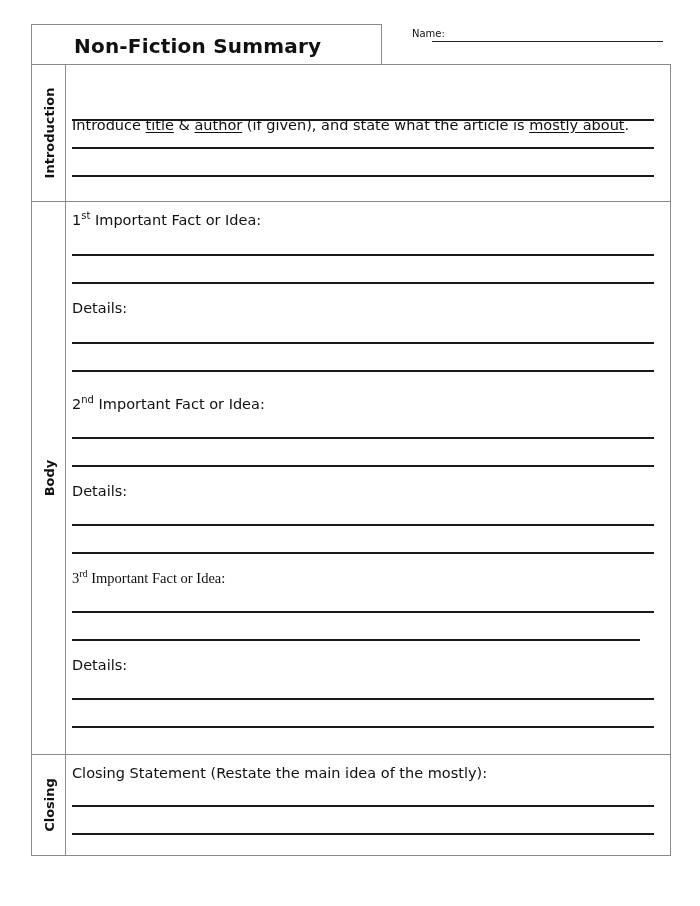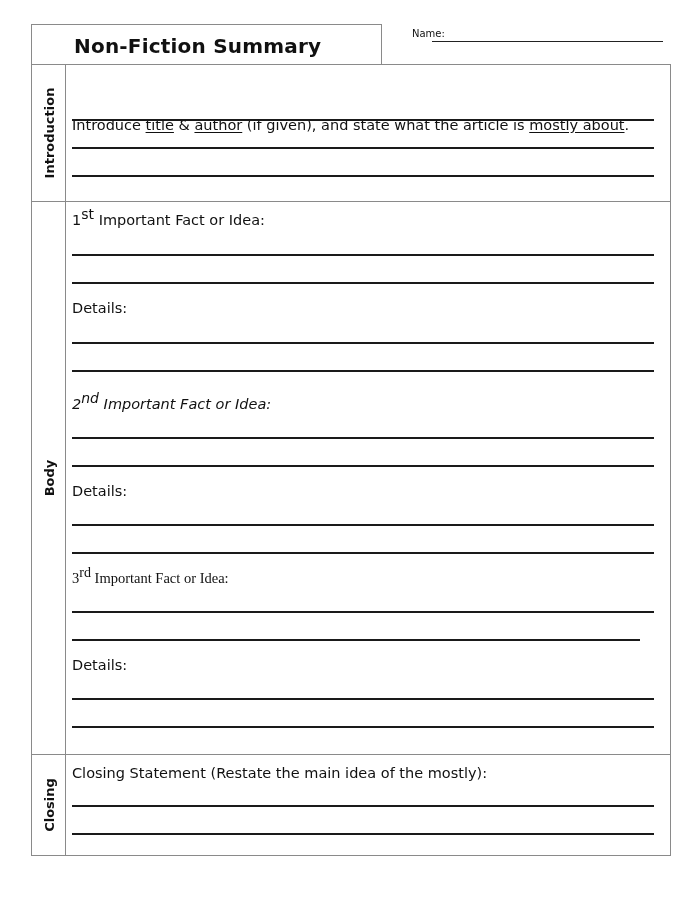--- a/index.html
+++ b/index.html
@@ -16,21 +16,21 @@
             border: 1px solid #8a8a8a; box-sizing: border-box; }
     .section { position: absolute; left: 0; width: 638px; box-sizing: border-box; }
     .section + .section { border-top: 1px solid #8a8a8a; }
     .side { position: absolute; left: 0; top: 0; bottom: 0; width: 34px;
             border-right: 1px solid #8a8a8a; box-sizing: border-box; }
     .side-label { position: absolute; left: 50%; top: 50%; transform: translate(-50%,-50%) rotate(-90deg);
                   font-size: 13px; font-weight: bold; white-space: nowrap; }
     .content { position: absolute; left: 34px; right: 0; top: 0; bottom: 0; }
     .prompt { position: absolute; left: 6px; font-size: 14.5px; white-space: nowrap; }
     .prompt u { text-underline-offset: 2px; }
-    .prompt sup { font-size: 14px; vertical-align: 6px; line-height: 0; margin-top: 12px; }
+    .prompt sup { font-size: 10px; vertical-align: 6px; line-height: 0; margin-top: 12px; }
     .wline { position: absolute; left: 6px; width: 582px; height: 0;
              border-bottom: 2px solid #1a1a1a; }
   </style>
 </head>
 <body>
 
 <div class="abs title-box">
   <span class="title-text">Non-Fiction Summary</span>
 </div>
 
@@ -57,21 +57,21 @@
     </div>
     <div class="content">
 
       <div class="prompt" style="top:10px;"><span>1</span><sup>st</sup><span> Important Fact or Idea:</span></div>
       <div class="wline" style="top:52px;"></div>
       <div class="wline" style="top:80px;"></div>
       <div class="prompt" style="top:98px;">Details:</div>
       <div class="wline" style="top:140px;"></div>
       <div class="wline" style="top:168px;"></div>
 
-      <div class="prompt" style="top:194px;font-style:italic;"><span>2</span><sup>nd</sup><span> Important Fact or Idea:</span></div>
+      <div class="prompt" style="top:194px;"><span>2</span><sup>nd</sup><span> Important Fact or Idea:</span></div>
       <div class="wline" style="top:235px;"></div>
       <div class="wline" style="top:263px;"></div>
       <div class="prompt" style="top:281px;">Details:</div>
       <div class="wline" style="top:322px;"></div>
       <div class="wline" style="top:350px;"></div>
 
       <div class="prompt" style="top:368px;font-family:Liberation Serif, serif;"><span>3</span><sup>rd</sup><span> Important Fact or Idea:</span></div>
       <div class="wline" style="top:409px;"></div>
       <div class="wline" style="top:437px; width:568px;"></div>
       <div class="prompt" style="top:455px;">Details:</div>

